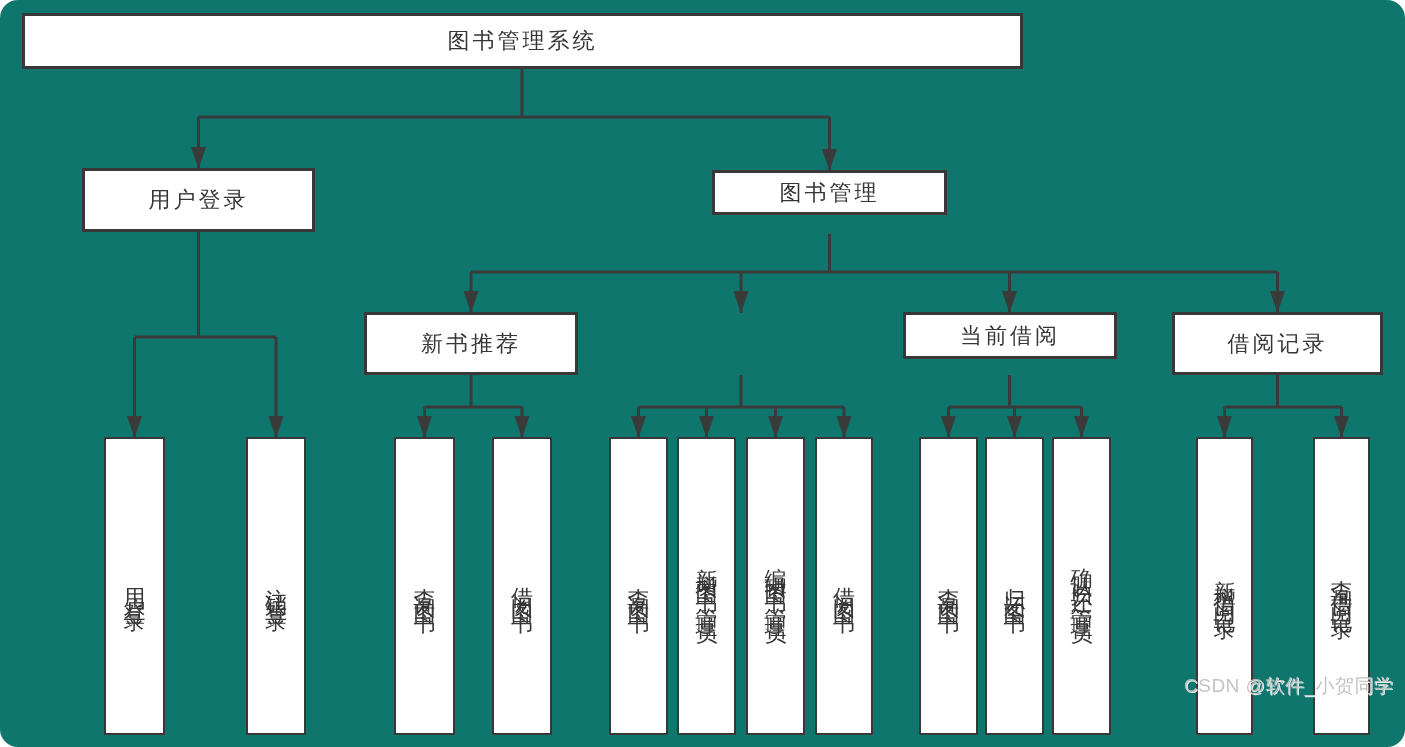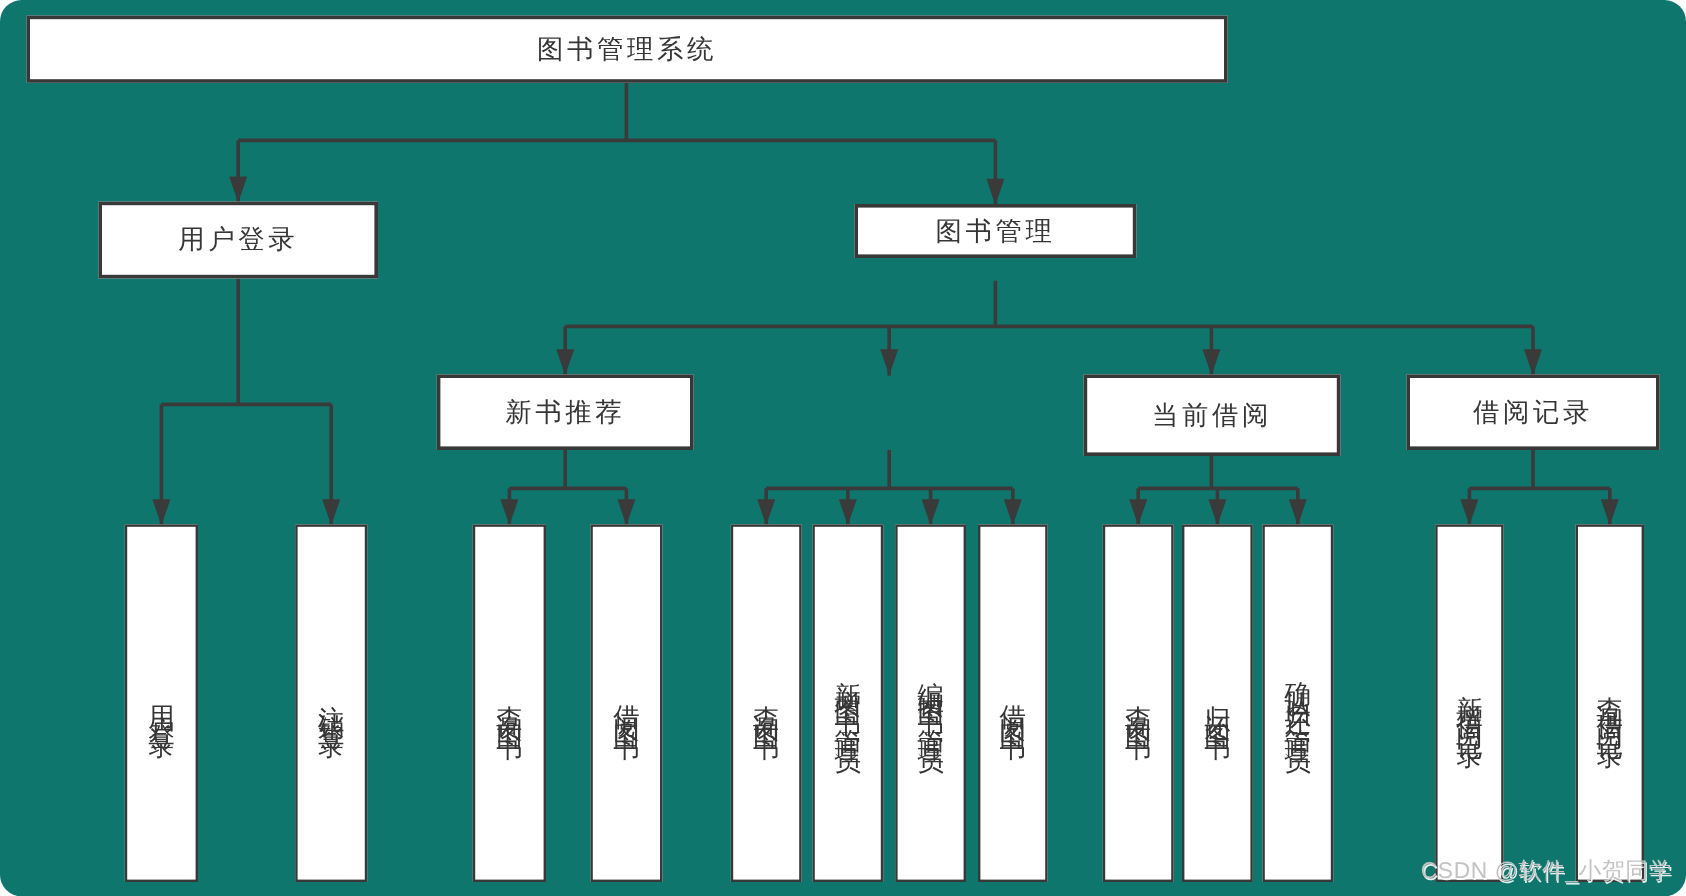--- a/index.html
+++ b/index.html
@@ -54,21 +54,21 @@
     font-size: 22px;
     letter-spacing: 8px;
     line-height: 1;
     top: 437px;
     height: 298px;
   }
   .watermark {
     position: absolute;
     z-index: 5;
     left: 1184px;
-    top: 713px;
+    top: 673px;
     font-size: 19px;
     letter-spacing: 0.5px;
     color: #c3c3c3;
     text-shadow: 1px 1px 0 rgba(255,255,255,0.9);
     white-space: nowrap;
   }
 </style>
 </head>
 <body>
 
@@ -117,21 +117,21 @@
     <path d="M1224.5,407 V438" marker-end="url(#arrow)"></path>
     <path d="M1341.5,407 V438" marker-end="url(#arrow)"></path>
   </svg>
 
   <div class="box hbox" style="left:22px; top:13px; width:1001px; height:56px">图书管理系统</div>
 
   <div class="box hbox" style="left:82px; top:168px; width:233px; height:64px">用户登录</div>
   <div class="box hbox" style="left:712px; top:170px; width:235px; height:45px">图书管理</div>
 
   <div class="box hbox" style="left:364px; top:312px; width:214px; height:63px">新书推荐</div>
-  <div class="box hbox" style="left:903px; top:312px; width:214px; height:68px">当前借阅</div>
+  <div class="box hbox" style="left:903px; top:312px; width:214px; height:47px">当前借阅</div>
   <div class="box hbox" style="left:1172px; top:312px; width:211px; height:63px">借阅记录</div>
 
   <div class="box leaf" style="left:104px; width:61px">用户登录</div>
   <div class="box leaf" style="left:246px; width:60px">注销登录</div>
   <div class="box leaf" style="left:394px; width:61px">查询图书</div>
   <div class="box leaf" style="left:492px; width:60px">借阅图书</div>
   <div class="box leaf" style="left:609px; width:59px">查询图书</div>
   <div class="box leaf" style="left:677px; width:59px">新增图书（管理员）</div>
   <div class="box leaf" style="left:746px; width:59px">编辑图书（管理员）</div>
   <div class="box leaf" style="left:815px; width:58px">借阅图书</div>

